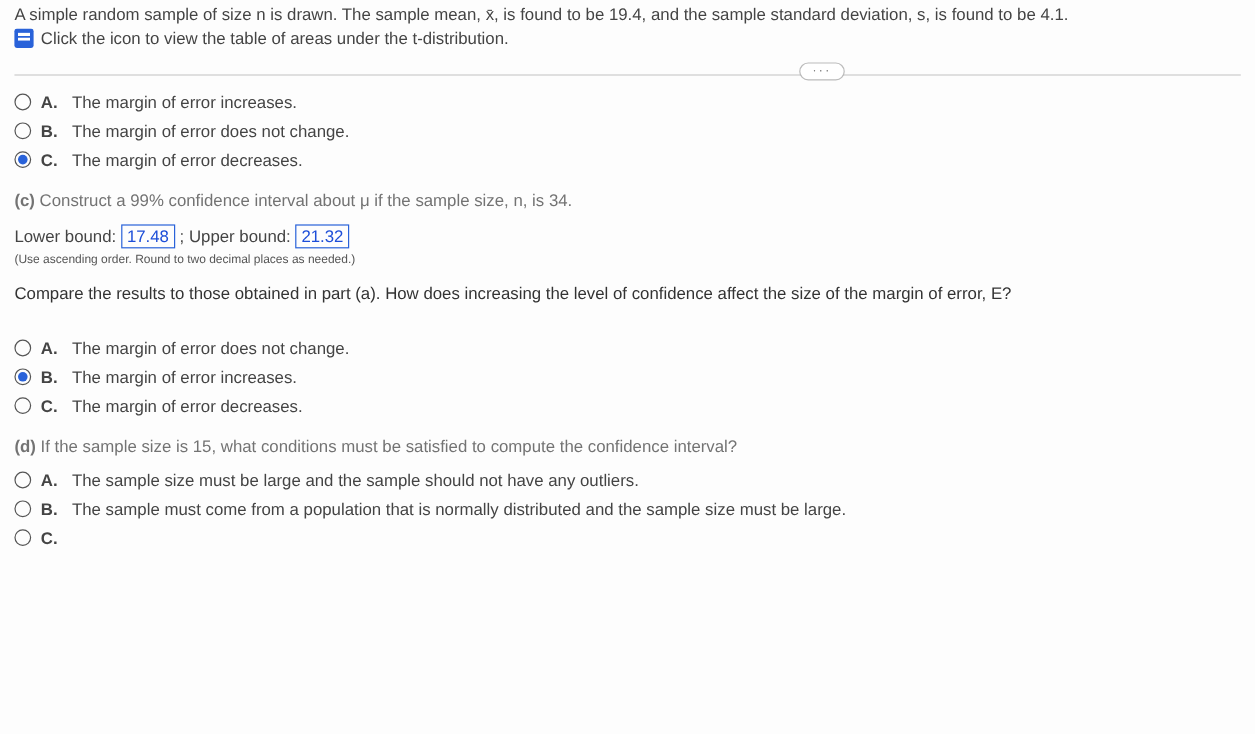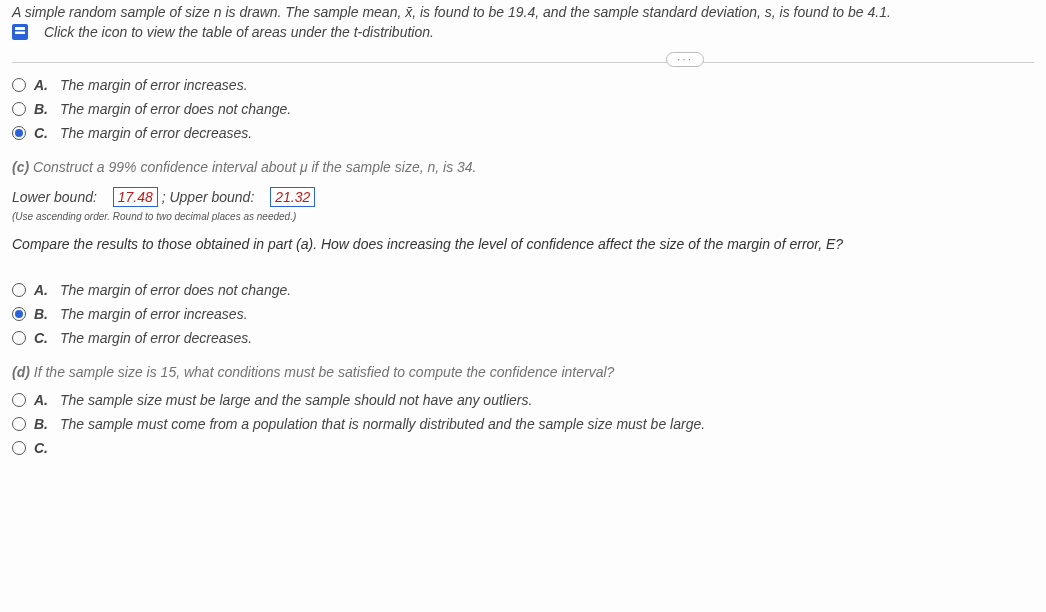--- a/index.html
+++ b/index.html
@@ -1,26 +1,26 @@
 <!DOCTYPE html>
 <html><head>
   <meta charset="utf-8">
   <style>
-    * { margin: 0; padding: 0; box-sizing: border-box; font-style: italic; }
+    * { margin: 0; padding: 0; box-sizing: border-box; }
     body {
       font-family: Arial, Helvetica, sans-serif;
       background: #fdfdfd;
       color: #333;
       width: 1046px;
       height: 612px;
       padding: 4px 12px;
       overflow: hidden;
     }
     .intro { font-size: 14px; color: #444; margin-bottom: 4px; }
-    .icon-row { display: flex; align-items: center; gap: 16px; margin-bottom: 22px; font-size: 14px; color: #444; }
+    .icon-row { display: flex; align-items: center; gap: 6px; margin-bottom: 22px; font-size: 14px; color: #444; }
     .table-icon {
       width: 16px; height: 16px; background: #2962d9;
       border-radius: 2px; position: relative; flex-shrink: 0;
     }
     .table-icon::before {
       content: ""; position: absolute; inset: 3px;
       background: #fff; clip-path: polygon(0 0,100% 0,100% 30%,0 30%,0 0,0 45%,100% 45%,100% 70%,0 70%);
     }
     .divider {
       border: none; border-top: 1px solid #ccc;
@@ -40,21 +40,21 @@
     .radio.selected::after {
       content: ""; width: 8px; height: 8px;
       background: #2962d9; border-radius: 50%;
     }
     .label-letter { font-weight: bold; margin-right: 4px; }
     .section-label { font-size: 14px; color: #737373; margin: 18px 0 12px 0; }
     .section-label .bold { font-weight: bold; }
     .bounds-line { font-size: 14px; color: #444; margin-bottom: 4px; }
     .value-box {
       display: inline-block; border: 1.5px solid #2962d9;
-      padding: 1px 4px; font-size: 14px; color: #b91c1c; margin-left: 12px;
+      padding: 1px 4px; font-size: 14px; color: #1d4ed8;
     }
     .hint { font-size: 10px; color: #555; margin-bottom: 14px; }
     .follow-up { font-size: 14px; color: #333; margin: 12px 0 30px 0; }
     .group { margin-bottom: 16px; }
     .divider-wrap { position: relative; }
   </style>
 </head>
 <body>
 
 <div class="intro">A simple random sample of size n is drawn. The sample mean, x̄, is found to be 19.4, and the sample standard deviation, s, is found to be 4.1.</div>

